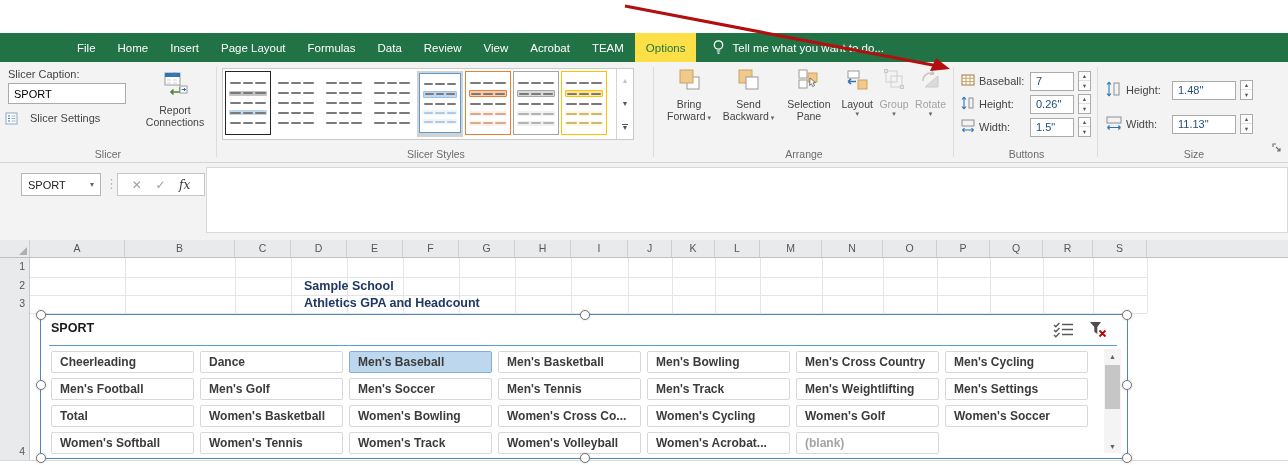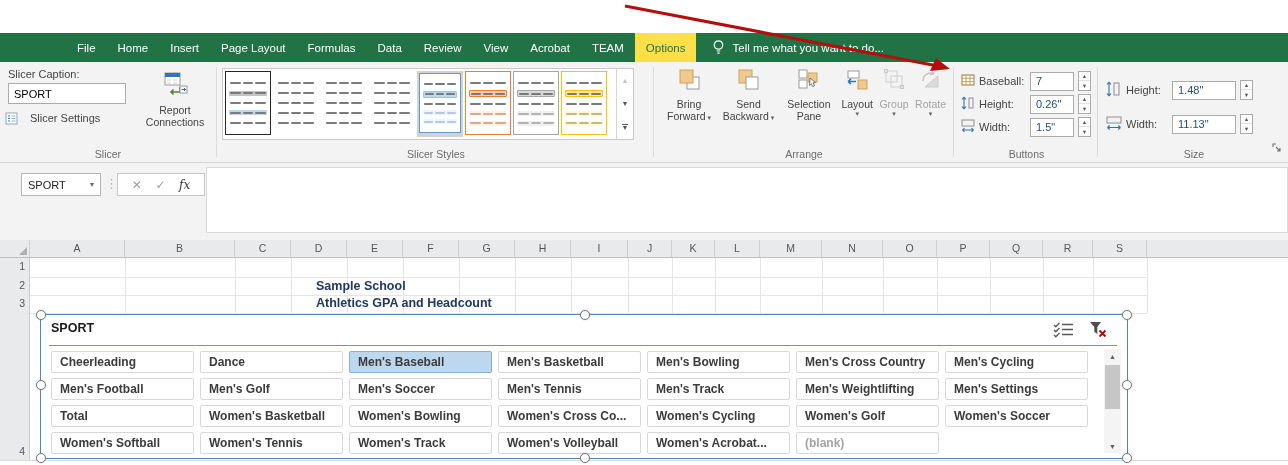--- a/index.html
+++ b/index.html
@@ -87,21 +87,21 @@
   .corner{width:30px;height:100%;border-right:1px solid #cfcfcf;position:relative}
   .corner:after{content:"";position:absolute;right:2px;bottom:2px;border-left:8px solid transparent;border-bottom:8px solid #AFAFAF}
   .col-cell{height:100%;border-right:1px solid #cfcfcf;font-size:10.5px;color:#565656;text-align:center;line-height:17px}
   .col-fill{flex:1}
   .rowheader{position:absolute;left:0;top:258px;width:30px;height:202px;background:#E9EAEB;border-right:1px solid #c9c9c9;z-index:2}
   .rownum{position:absolute;left:0;width:25px;text-align:right;font-size:10.5px;color:#565656}
   .gridlayer{position:absolute;left:0;top:258px;width:1288px;height:207px;z-index:1}
   .vline{position:absolute;top:0;width:1px;height:55px;background:#E4E5E7}
   .hline{position:absolute;left:30px;width:1117px;height:1px;background:#E4E5E7}
   .bline{position:absolute;left:0;top:202px;width:1288px;height:1px;background:#DBDBDB}
-  .sheettitle{position:absolute;left:316px;font-size:12.5px;font-weight:bold;color:var(--navy);z-index:2;white-space:nowrap}
+  .sheettitle{position:absolute;left:304px;font-size:12.5px;font-weight:bold;color:var(--navy);z-index:2;white-space:nowrap}
 
   
   .slicer{position:absolute;left:40px;top:314px;width:1088px;height:145px;background:#fff;border:1.6px solid var(--slicer-blue);border-radius:2px;z-index:5}
   .sl-title{position:absolute;left:10px;top:6px;font-size:12.5px;font-weight:bold;color:#1a1a1a}
   .sl-msicon{position:absolute;left:1012px;top:7px;cursor:default}
   .sl-cficon{position:absolute;left:1048px;top:6px;cursor:default}
   .sl-underline{position:absolute;left:8px;top:30px;width:1068px;border-top:1.6px solid #5B9BD5}
   .sl-grid{position:absolute;left:10px;top:36px;display:grid;grid-template-columns:repeat(7,143px);grid-auto-rows:22px;column-gap:6px;row-gap:5px}
   .sl-item{background:#fff;border:1px solid #D8D8D8;border-radius:2px;font-size:12px;font-weight:bold;color:#3b3b3b;padding:0 8px;line-height:20px;white-space:nowrap;overflow:hidden;cursor:default}
   .sl-item.selected{background:var(--sel-bg);border-color:#86AED3}

